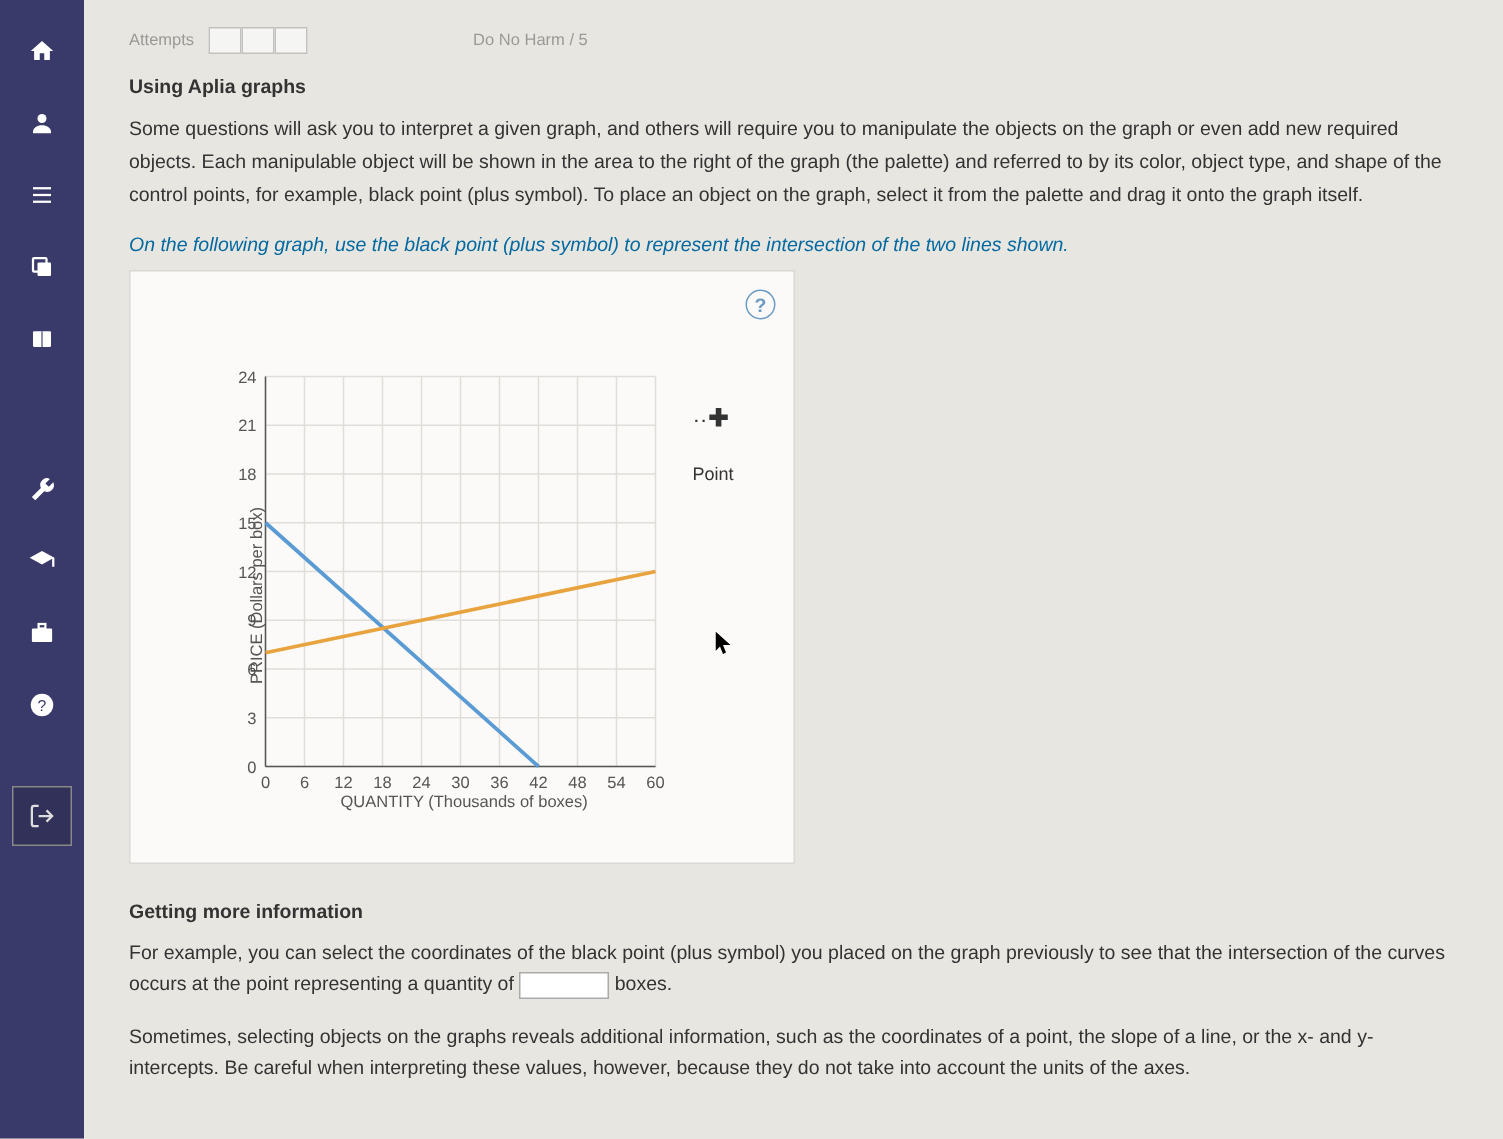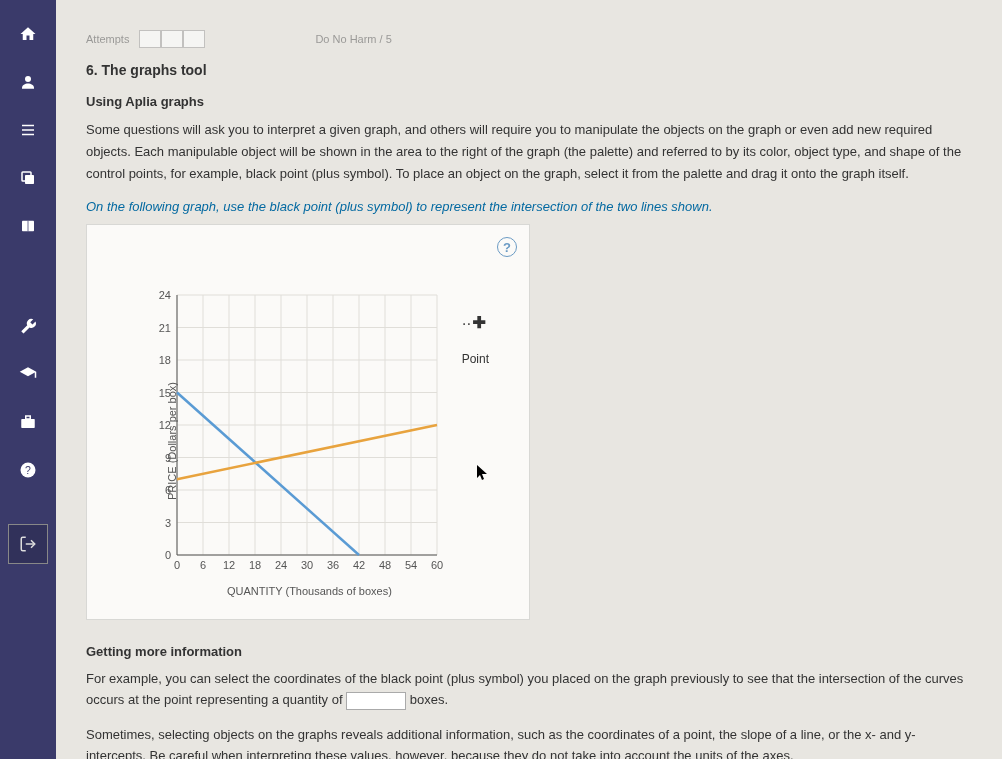--- a/index.html
+++ b/index.html
@@ -1,39 +1,39 @@
 <!DOCTYPE html>
 <html><head>
   <meta charset="utf-8">
   <style>
     * { box-sizing: border-box; margin: 0; padding: 0; }
     body { font-family: Arial, Helvetica, sans-serif; background: #e8e6e1; position: relative; overflow: hidden; height: 759px; width: 1002px; }
     .sidebar { position: absolute; left: 0; top: 0; width: 56px; height: 759px; background: #3a3a6a; display: flex; flex-direction: column; align-items: center; padding-top: 10px; }
     .sidebar .icon-btn { width: 32px; height: 32px; display: flex; align-items: center; justify-content: center; color: #fff; margin: 8px 0; cursor: pointer; }
     .sidebar .gap-lg { margin-top: 60px; }
     .logout-box { margin-top: 30px; width: 40px; height: 40px; border: 1px solid #888; display: flex; align-items: center; justify-content: center; color: #ddd; background: rgba(0,0,0,0.15); }
-    .content { position: absolute; left: 56px; top: 0; right: 0; bottom: 0; padding: 30px 30px; color: #333; background: #e8e6e1; overflow: hidden; }
+    .content { position: absolute; left: 56px; top: 0; right: 0; bottom: 0; padding: 18px 30px; color: #333; background: #e8e6e1; overflow: hidden; }
     .attempts-row { display: flex; align-items: center; gap: 10px; font-size: 11px; color: #666; opacity: 0.6; margin-bottom: 14px; }
     .attempts-row .boxes { display: flex; gap: 0; }
     .attempts-row .box { width: 22px; height: 18px; border: 1px solid #aaa; background: #fff; }
     .attempts-row .label { font-family: Arial; }
     .attempts-row .spacer2 { width: 90px; }
     h3.title { font-size: 14px; font-weight: bold; color: #333; margin-bottom: 16px; }
     h4.subtitle { font-size: 13px; font-weight: bold; color: #333; margin-bottom: 10px; }
     p.body { font-size: 13px; line-height: 1.7; color: #333; margin-bottom: 14px; }
     p.instruction { font-size: 13px; font-style: italic; color: #0369a1; margin-bottom: 10px; }
     .graph-container { width: 444px; height: 396px; background: #fbfaf8; border: 1px solid #d8d8d5; position: relative; margin-bottom: 24px; }
     .help-icon { position: absolute; right: 12px; top: 12px; width: 20px; height: 20px; border: 1.5px solid #6b9bc4; border-radius: 50%; color: #6b9bc4; font-size: 13px; font-weight: bold; display: flex; align-items: center; justify-content: center; cursor: pointer; }
     .palette { position: absolute; right: 40px; top: 88px; text-align: center; }
     .palette .plus { font-size: 16px; font-weight: bold; color: #333; cursor: grab; letter-spacing: 2px; }
     .palette .plus::before { content: ".."; font-size: 10px; position: relative; top: -3px; }
     .palette .plabel { font-size: 12px; color: #333; margin-top: 20px; }
     .graph-area { position: absolute; left: 20px; top: 60px; width: 380px; height: 320px; }
     .ylabel { position: absolute; left: 6px; top: 150px; transform: rotate(-90deg); transform-origin: center; font-size: 11px; color: #555; white-space: nowrap; }
-    .xlabel { position: absolute; bottom: 8px; left: 120px; font-size: 11px; color: #555; }
+    .xlabel { position: absolute; bottom: 20px; left: 120px; font-size: 11px; color: #555; }
     .footer-section h4 { font-size: 13px; font-weight: bold; margin-bottom: 10px; color: #333; }
     .footer-section p { font-size: 13px; line-height: 1.6; color: #333; margin-bottom: 14px; }
     .inline-input { display: inline-block; width: 60px; height: 18px; border: 1px solid #aaa; background: #fff; vertical-align: middle; }
     .cursor-ptr { position: absolute; left: 370px; top: 180px; pointer-events: none; }
     svg line.grid { stroke: #e0ded9; stroke-width: 1; }
     svg line.axis { stroke: #555; stroke-width: 1; }
     svg text.tick { font-size: 11px; fill: #555; }
   </style>
 </head>
 <body>
@@ -106,21 +106,20 @@
     <span class="label">Attempts</span>
     <div class="boxes">
       <div class="box"></div>
       <div class="box"></div>
       <div class="box"></div>
     </div>
     <div class="spacer2"></div>
     <span class="label">Do No Harm / 5</span>
   </div>
 
-  <h3 class="title">6. The graphs tool</h3>
   <h4 class="subtitle">Using Aplia graphs</h4>
   <p class="body">Some questions will ask you to interpret a given graph, and others will require you to manipulate the objects on the graph or even add new required objects. Each manipulable object will be shown in the area to the right of the graph (the palette) and referred to by its color, object type, and shape of the control points, for example, black point (plus symbol). To place an object on the graph, select it from the palette and drag it onto the graph itself.</p>
   <p class="instruction">On the following graph, use the black point (plus symbol) to represent the intersection of the two lines shown.</p>
 
   <div class="graph-container">
     <div class="help-icon">?</div>
 
     <div class="palette">
       <div class="plus">✚</div>
       <div class="plabel">Point</div>

